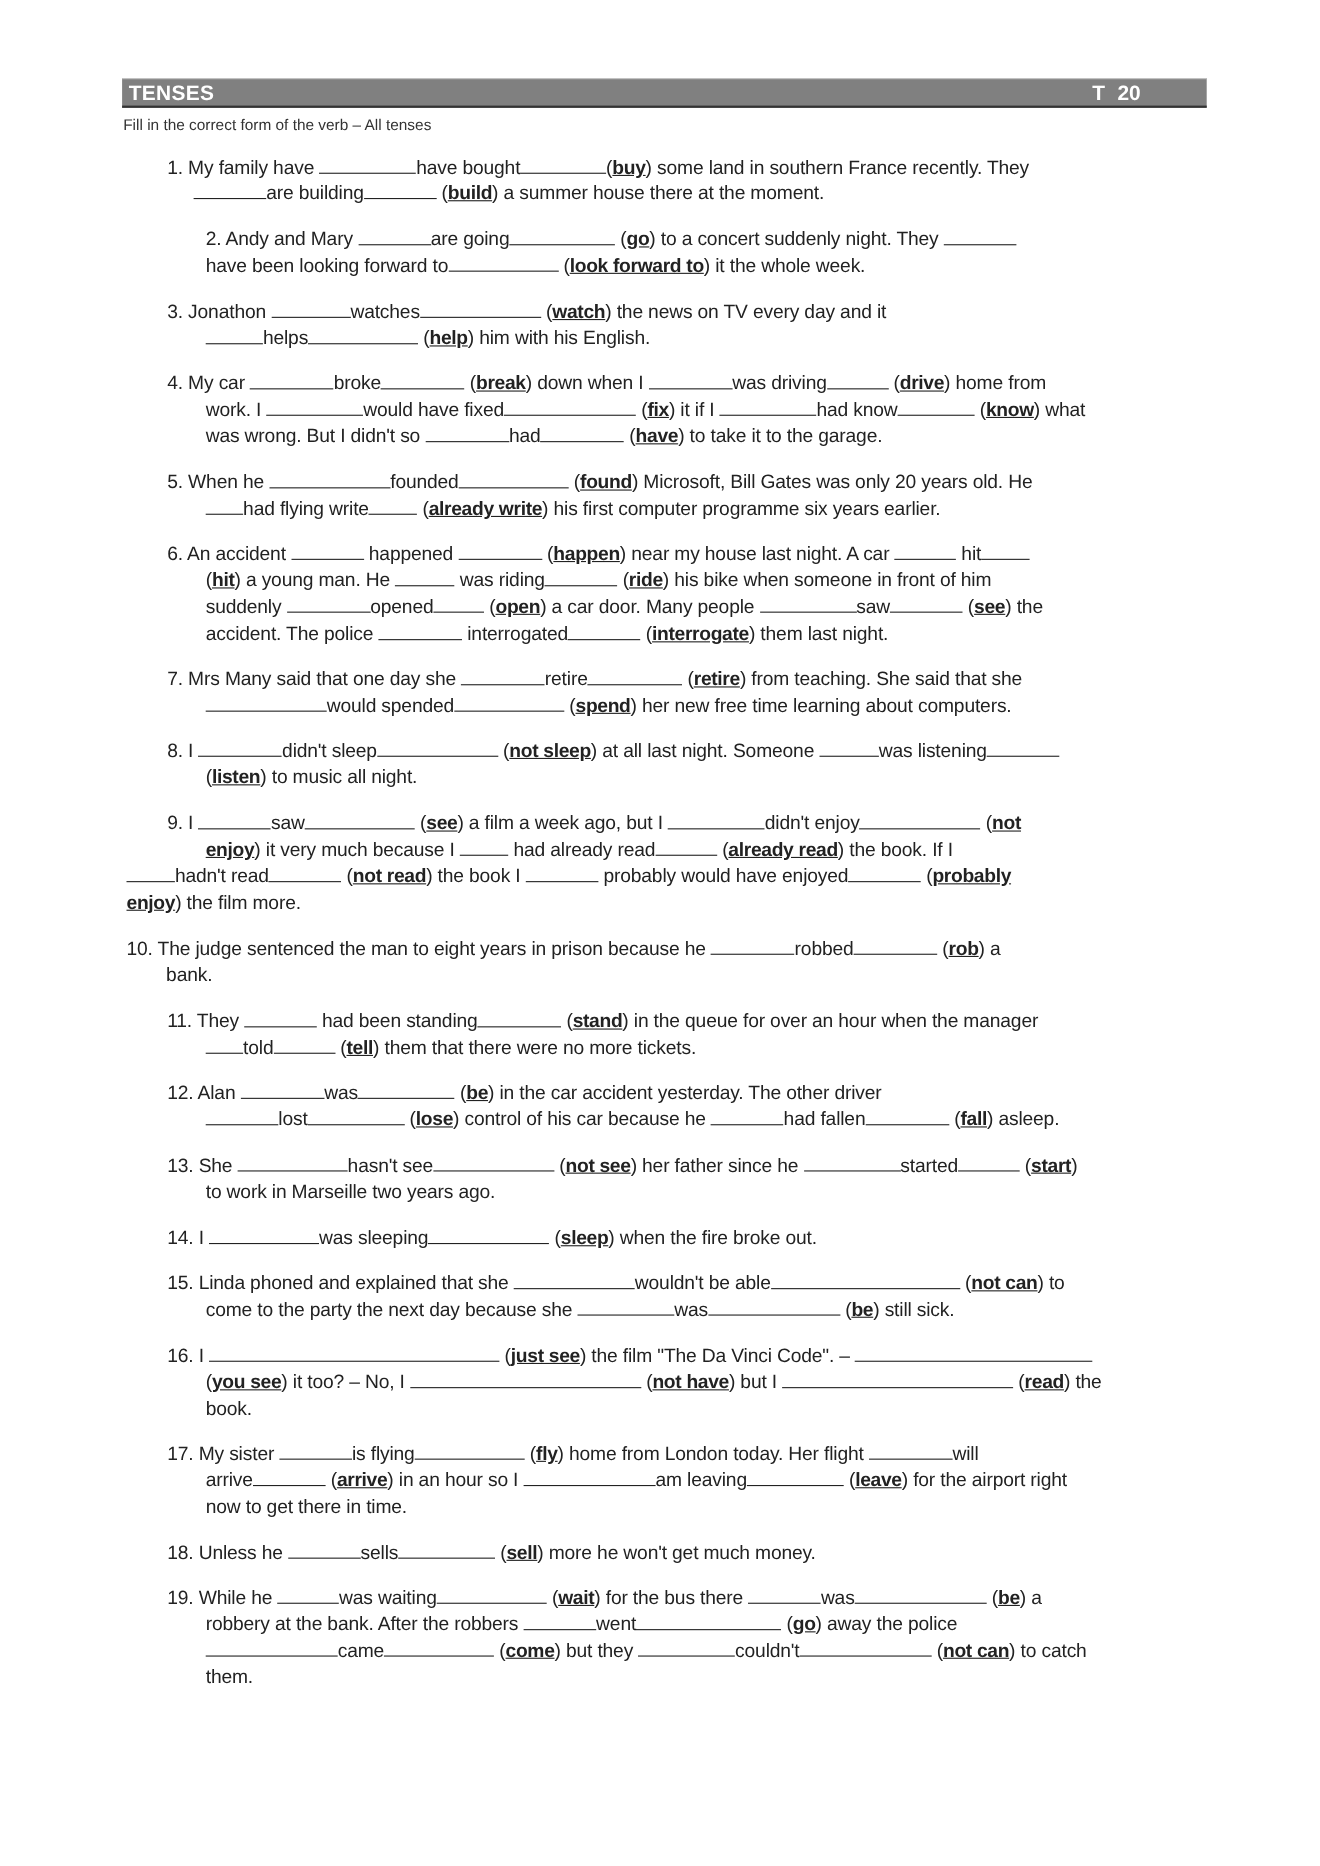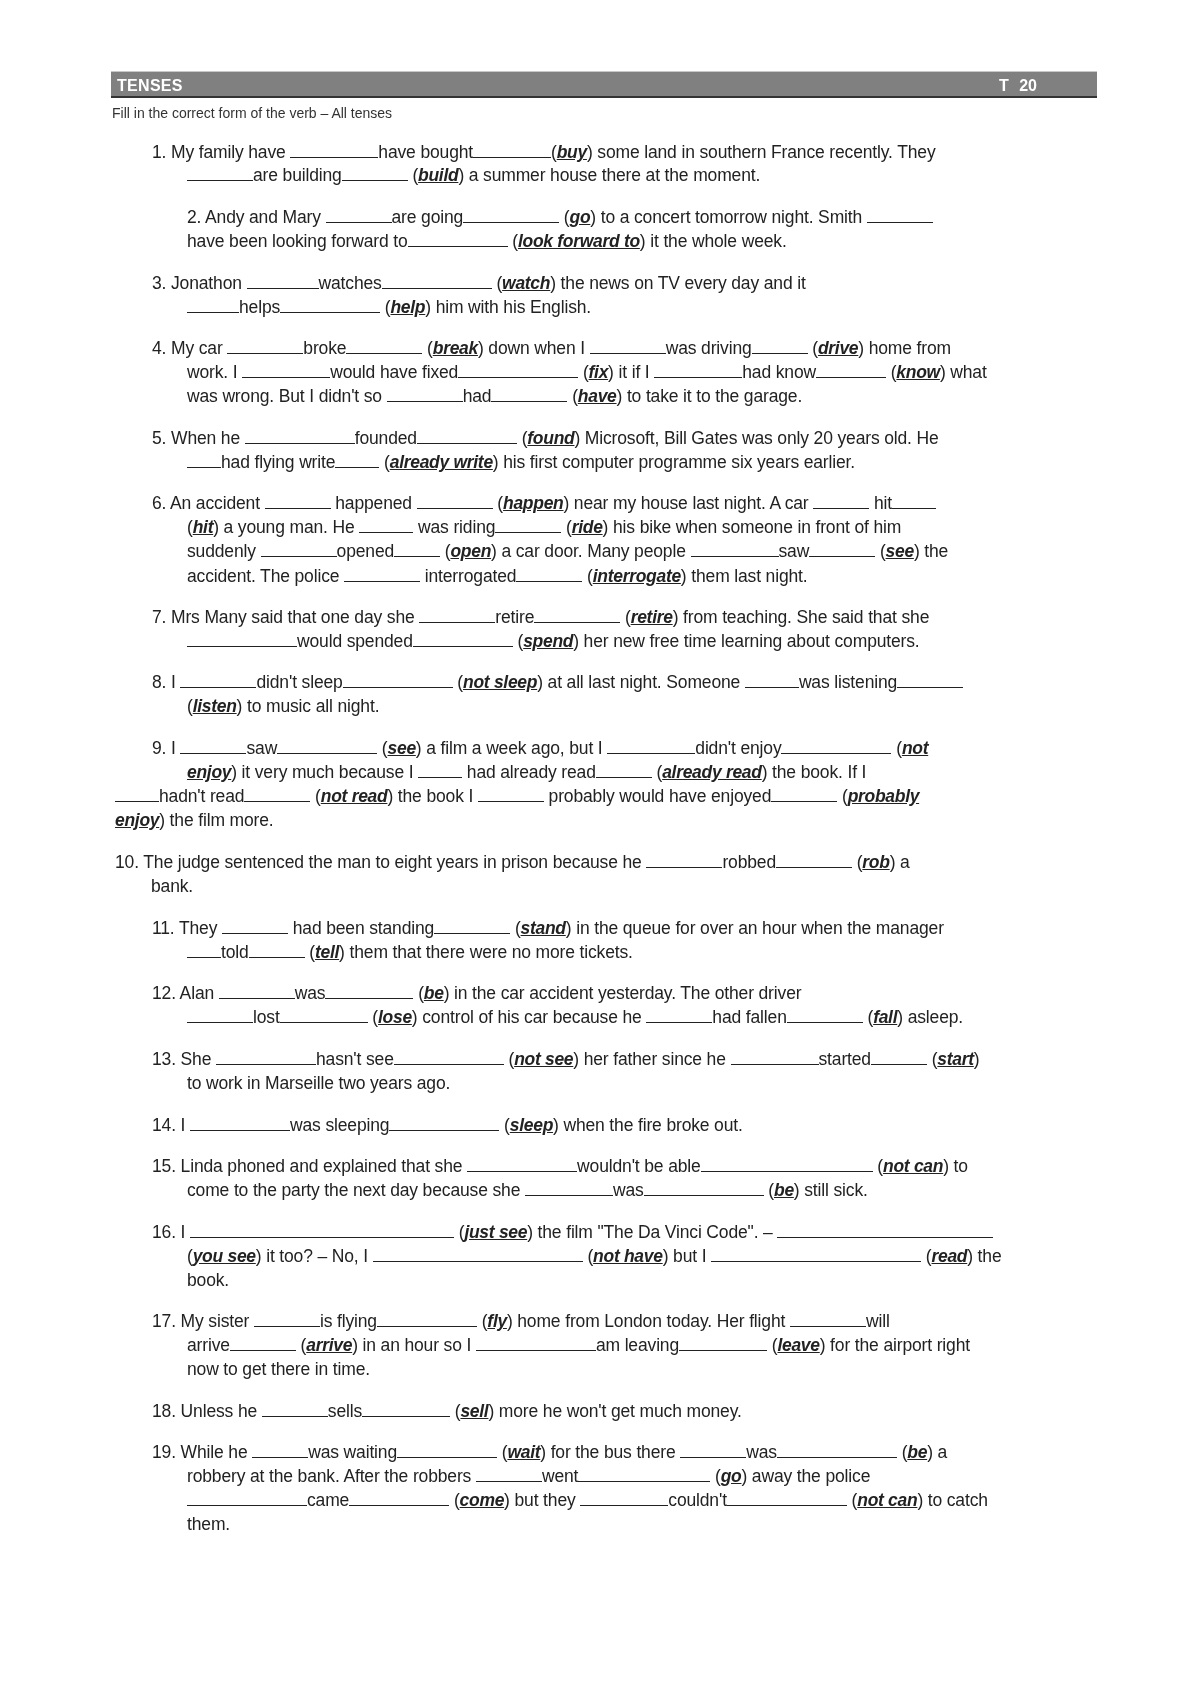--- a/index.html
+++ b/index.html
@@ -4,54 +4,54 @@
 <style>
   html, body { margin: 0; padding: 0; background: #ffffff; }
   body {
     width: 1200px; height: 1696px; position: relative; overflow: hidden;
     font-family: "Liberation Sans", "DejaVu Sans", sans-serif;
     color: #222222;
   }
   .header-bar {
     position: absolute; left: 111px; top: 71px; width: 986px; height: 27px;
     background: #808080; border-bottom: 2px solid #333333; border-top: 1px solid #c8c8c8;
-    color: #ffffff; font-weight: bold; font-size: 16px; line-height: 27px;
+    color: #ffffff; font-weight: bold; font-size: 19px; line-height: 27px;
     box-sizing: border-box;
   }
   .header-bar .title { position: absolute; left: 6px; top: 0; letter-spacing: 0.3px; }
   .header-bar .code { position: absolute; right: 60px; top: 0; word-spacing: 6px; }
   .instructions {
     position: absolute; left: 112px; top: 105px; font-size: 14px; color: #333333;
   }
   .exercises { position: absolute; left: 0; top: 0; width: 1200px; }
   .ex-line {
     position: absolute; font-size: 17.5px; white-space: nowrap; line-height: 23px;
     letter-spacing: -0.15px;
   }
   .blank {
     display: inline-block; border-bottom: 1.5px solid #222222; height: 15px; vertical-align: baseline;
   }
   .verb {
-    font-weight: bold; font-style: italic; text-decoration: underline; letter-spacing: -0.3px;
+    font-weight: bold; text-decoration: underline; letter-spacing: -0.3px;
   }
 </style>
 </head>
 <body>
 
 <div class="header-bar">
   <span class="title">TENSES</span>
   <span class="code">T 20</span>
 </div>
 
 <div class="instructions">Fill in the correct form of the verb – All tenses</div>
 
 <div class="exercises" id="exercises">
     <div class="ex-line" style="left: 152px; top: 141px;"><span>1.   </span><span>My family have </span><span class="blank" style="width: 88px;"></span><span>have bought</span><span class="blank" style="width: 78px;"></span><span>(</span><span class="verb">buy</span><span>) some land in southern France recently. They</span></div>
-    <div class="ex-line" style="left: 187px; top: 164px;"><span class="blank" style="width: 66px;"></span><span>are building</span><span class="blank" style="width: 66px;"></span><span> (</span><span class="verb">build</span><span>) a summer house there at the moment.</span></div>
-    <div class="ex-line" style="left: 187px; top: 206px;"><span>2.         Andy and Mary </span><span class="blank" style="width: 66px;"></span><span>are going</span><span class="blank" style="width: 96px;"></span><span> (</span><span class="verb">go</span><span>) to a concert tomorrow night.  Smith </span><span class="blank" style="width: 66px;"></span></div>
+    <div class="ex-line" style="left: 176px; top: 164px;"><span class="blank" style="width: 66px;"></span><span>are building</span><span class="blank" style="width: 66px;"></span><span> (</span><span class="verb">build</span><span>) a summer house there at the moment.</span></div>
+    <div class="ex-line" style="left: 187px; top: 206px;"><span>2.         Andy and Mary </span><span class="blank" style="width: 66px;"></span><span>are going</span><span class="blank" style="width: 96px;"></span><span> (</span><span class="verb">go</span><span>) to a concert suddenly night.  They </span><span class="blank" style="width: 66px;"></span></div>
     <div class="ex-line" style="left: 187px; top: 230px;"><span>have been looking forward to</span><span class="blank" style="width: 100px;"></span><span> (</span><span class="verb">look forward to</span><span>) it the whole week.</span></div>
     <div class="ex-line" style="left: 152px; top: 272px;"><span>3.   </span><span>Jonathon </span><span class="blank" style="width: 72px;"></span><span>watches</span><span class="blank" style="width: 110px;"></span><span> (</span><span class="verb">watch</span><span>) the news on TV every day and it</span></div>
     <div class="ex-line" style="left: 187px; top: 296px;"><span class="blank" style="width: 52px;"></span><span>helps</span><span class="blank" style="width: 100px;"></span><span> (</span><span class="verb">help</span><span>) him with his English.</span></div>
     <div class="ex-line" style="left: 152px; top: 337px;"><span>4.   </span><span>My car </span><span class="blank" style="width: 76px;"></span><span>broke</span><span class="blank" style="width: 76px;"></span><span> (</span><span class="verb">break</span><span>) down when I </span><span class="blank" style="width: 76px;"></span><span>was driving</span><span class="blank" style="width: 56px;"></span><span> (</span><span class="verb">drive</span><span>) home from</span></div>
     <div class="ex-line" style="left: 187px; top: 361px;"><span>work.  I </span><span class="blank" style="width: 88px;"></span><span>would have fixed</span><span class="blank" style="width: 120px;"></span><span> (</span><span class="verb">fix</span><span>) it if I </span><span class="blank" style="width: 88px;"></span><span>had know</span><span class="blank" style="width: 70px;"></span><span> (</span><span class="verb">know</span><span>) what</span></div>
     <div class="ex-line" style="left: 187px; top: 385px;"><span>was wrong. But I didn't so </span><span class="blank" style="width: 76px;"></span><span>had</span><span class="blank" style="width: 76px;"></span><span> (</span><span class="verb">have</span><span>) to take it to the garage.</span></div>
     <div class="ex-line" style="left: 152px; top: 427px;"><span>5.   </span><span>When he </span><span class="blank" style="width: 110px;"></span><span>founded</span><span class="blank" style="width: 100px;"></span><span> (</span><span class="verb">found</span><span>) Microsoft, Bill Gates was only 20 years old. He</span></div>
     <div class="ex-line" style="left: 187px; top: 451px;"><span class="blank" style="width: 34px;"></span><span>had flying write</span><span class="blank" style="width: 44px;"></span><span> (</span><span class="verb">already write</span><span>) his first computer programme six years earlier.</span></div>
     <div class="ex-line" style="left: 152px; top: 492px;"><span>6.   </span><span>An accident </span><span class="blank" style="width: 66px;"></span><span> happened </span><span class="blank" style="width: 76px;"></span><span> (</span><span class="verb">happen</span><span>) near my house last night. A car </span><span class="blank" style="width: 56px;"></span><span> hit</span><span class="blank" style="width: 44px;"></span></div>
     <div class="ex-line" style="left: 187px; top: 516px;"><span>(</span><span class="verb">hit</span><span>) a young man. He </span><span class="blank" style="width: 54px;"></span><span> was riding</span><span class="blank" style="width: 66px;"></span><span> (</span><span class="verb">ride</span><span>) his bike when someone in front of him</span></div>

